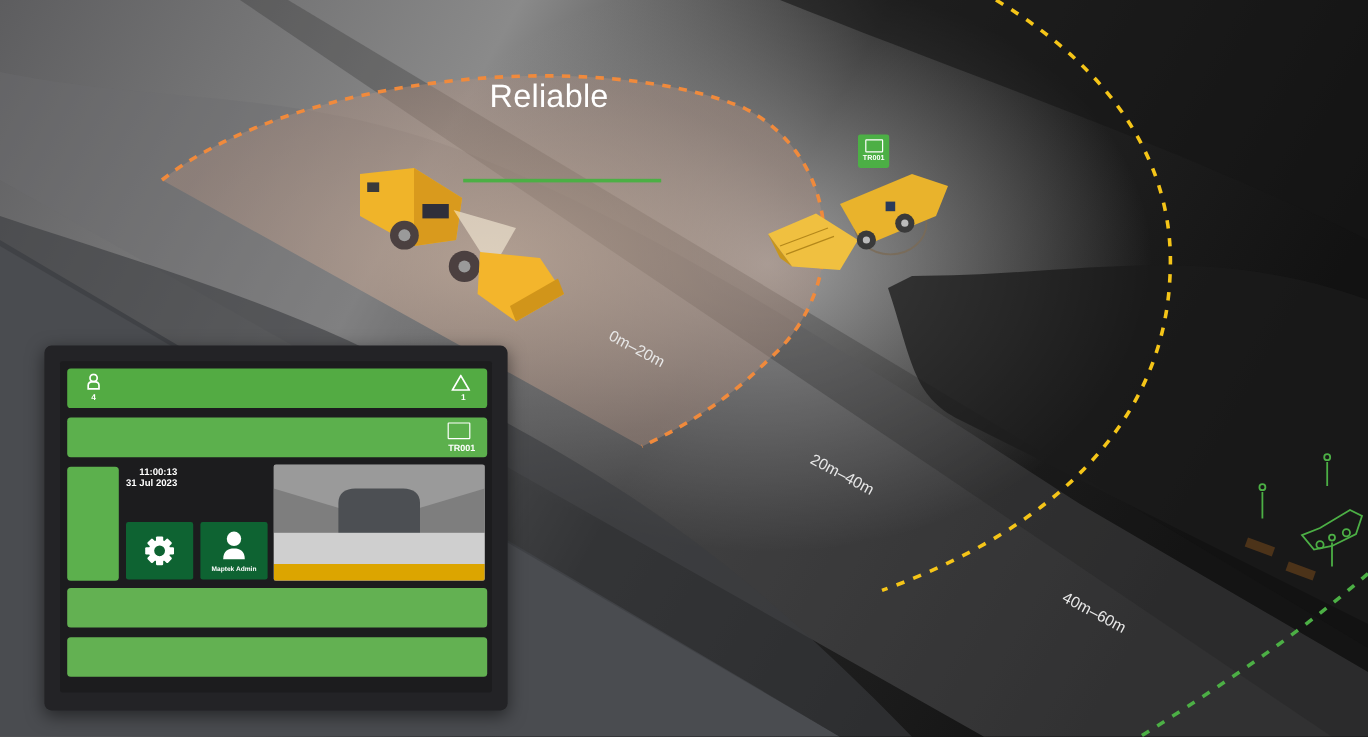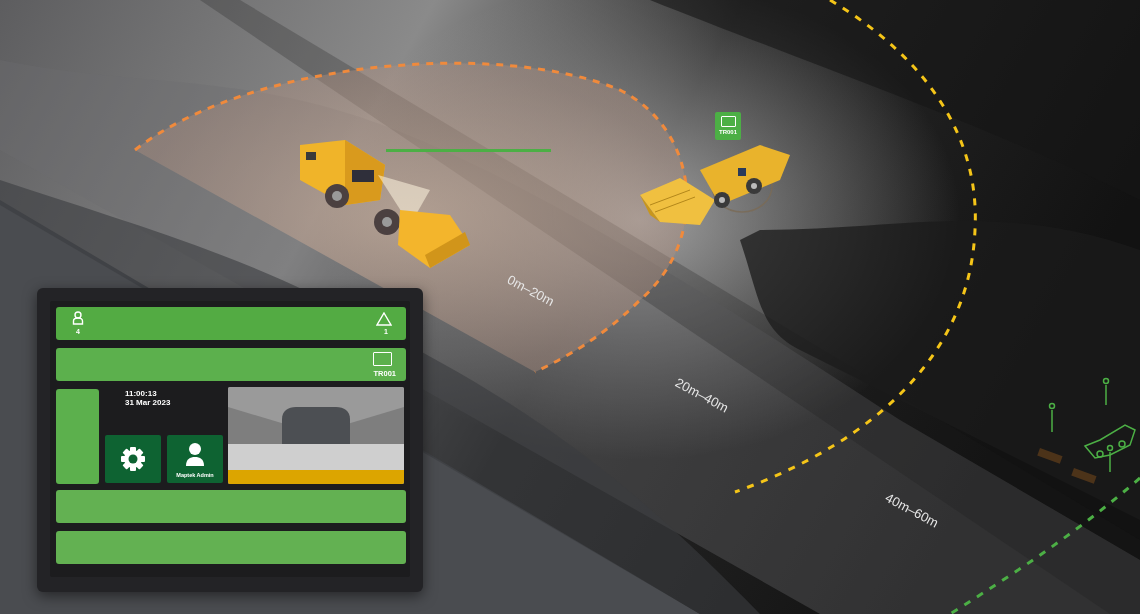--- a/index.html
+++ b/index.html
@@ -17,21 +17,21 @@
   .bar1{top:6px;height:33px;background:#53ab43;}
   .bar2{top:47px;height:33px;}
   .bar3{top:189px;height:33px;background:#63b152;}
   .bar4{top:230px;height:33px;background:#63b152;}
   .ico-person{position:absolute;left:16px;top:4px;}
   .cnt{position:absolute;color:#fff;font-size:7px;font-weight:bold;font-family:"Liberation Sans",sans-serif;}
   .ico-warn{position:absolute;right:14px;top:5px;}
   .ico-screen{position:absolute;right:14px;top:4px;width:17px;height:12px;border:1.5px solid #fff;border-radius:1px;}
   .tr-lbl{position:absolute;right:10px;top:21px;color:#fff;font-size:7.5px;font-weight:bold;font-family:"Liberation Sans",sans-serif;}
   .side-tile{position:absolute;left:6px;top:88px;width:43px;height:95px;background:#5cb04d;border-radius:3px;}
-  .dt{position:absolute;left:55px;top:88px;color:#fff;font-size:8px;line-height:9px;font-weight:bold;text-align:left;font-family:"Liberation Sans",sans-serif;margin-left:20px;}
+  .dt{position:absolute;left:55px;top:88px;color:#fff;font-size:8px;line-height:9px;font-weight:bold;text-align:right;font-family:"Liberation Sans",sans-serif;}
   .tile{position:absolute;top:134px;width:56px;height:48px;background:#0e6332;border-radius:2px;}
   .tile-gear{left:55px;}
   .tile-user{left:117px;}
   .tile-user .nm{position:absolute;bottom:5px;width:100%;text-align:center;color:#fff;font-size:5.5px;font-weight:bold;font-family:"Liberation Sans",sans-serif;}
   .cam{position:absolute;left:178px;top:86px;width:176px;height:97px;border-radius:2px;overflow:hidden;background:#8f8f8f;}
 </style>
 </head>
 <body>
 
 <div class="scene">
@@ -111,20 +111,21 @@
         <circle cx="1110" cy="448" r="2.5"></circle>
   </g>
   <g fill="#5a3a1a" opacity="0.8">
     <rect x="1040" y="448" width="24" height="8" transform="rotate(20 1040 448)"></rect>
     <rect x="1074" y="468" width="24" height="8" transform="rotate(20 1074 468)"></rect>
   </g>
 </svg>
 </div>
 
 <div class="label-title">
+  <div>Reliable</div>
 </div>
 
 <div class="range" style="left:512px;top:272px;transform:rotate(28deg);">0m–20m</div>
 <div class="range" style="left:680px;top:375px;transform:rotate(28deg);">20m–40m</div>
 <div class="range" style="left:890px;top:490px;transform:rotate(28deg);">40m–60m</div>
 
 <div class="tag">
   <div class="scr"></div>
   <div class="t">TR001</div>
 </div>
@@ -142,21 +143,21 @@
       </svg>
       <div class="cnt" style="right:18px;top:21px;">1</div>
     </div>
     <div class="bar bar2">
       <div class="ico-screen"></div>
       <div class="tr-lbl">TR001</div>
     </div>
     <div class="side-tile"></div>
     <div class="dt">
       <div>11:00:13</div>
-      <div>31 Mar 2023</div>
+      <div>31 Jul 2023</div>
     </div>
     <div class="tile tile-gear">
       <svg width="56" height="48" viewBox="0 0 56 48">
         <g transform="translate(28 24)" fill="#fff">
           <rect x="-3" y="-12" width="6" height="24" rx="1"></rect>
           <rect x="-3" y="-12" width="6" height="24" rx="1" transform="rotate(45)"></rect>
           <rect x="-3" y="-12" width="6" height="24" rx="1" transform="rotate(90)"></rect>
           <rect x="-3" y="-12" width="6" height="24" rx="1" transform="rotate(135)"></rect>
           <circle r="9"></circle>
           <circle r="4.5" fill="#0e6332"></circle>

